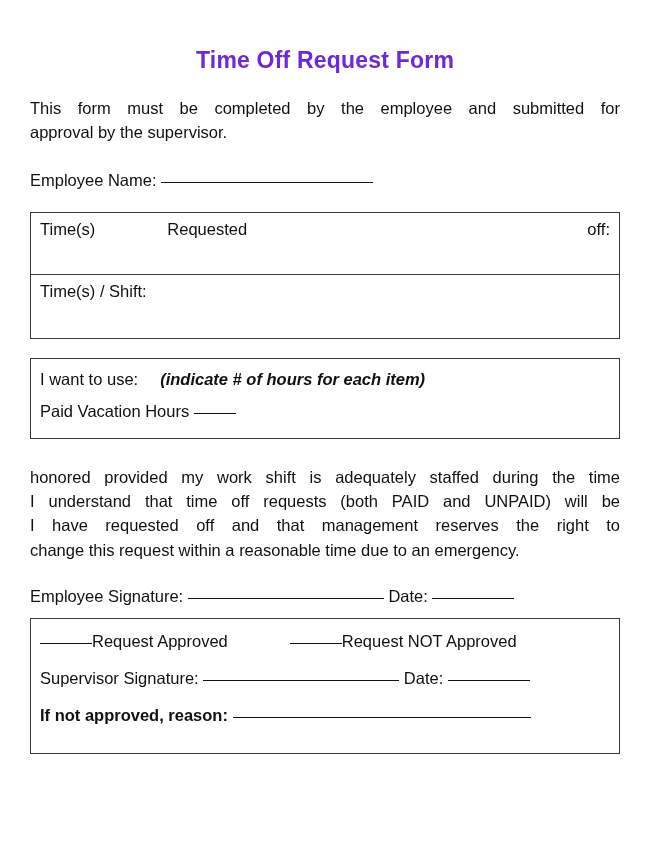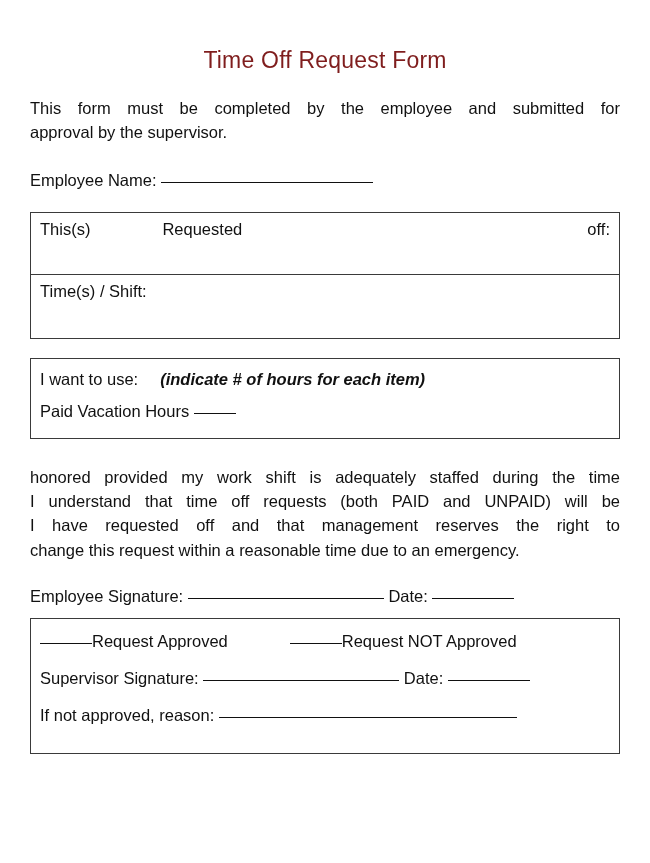--- a/index.html
+++ b/index.html
@@ -18,23 +18,23 @@
   .page {
     position: relative;
     width: 650px;
     height: 863px;
     box-sizing: border-box;
     padding: 0 30px;
   }
 
   .doc-title {
     text-align: center;
-    color: #7f1d1d;
+    color: #6d28d9;
     font-size: 23px;
-    font-weight: normal;
+    font-weight: bold;
     letter-spacing: 0.2px;
     margin: 0;
     padding-top: 48px;
     line-height: 1.1;
   }
 
   .intro {
     margin: 0;
     padding-top: 24px;
     font-size: 16.5px;
@@ -161,20 +161,21 @@
     display: inline-block;
     width: 62px;
   }
   .appr-row-2 {
     white-space: nowrap;
     padding-top: 18px;
   }
   .appr-row-3 {
     white-space: nowrap;
     padding-top: 18px;
+    font-weight: bold;
   }
 </style>
 </head>
 <body>
 
 <div class="page">
 
   <h1 class="doc-title">Time Off Request Form</h1>
 
   <p class="intro">
@@ -182,21 +183,21 @@
     <span class="last-line" style="display: block; text-align: left;">approval by the supervisor.</span>
   </p>
 
   <div class="employee-name-row">
     <span>Employee Name:</span>
     <span class="blank w-name"></span>
   </div>
 
   <div class="box box-dates">
     <div class="row-cell row-dates">
-      <span class="seg-left">This(s)</span>
+      <span class="seg-left">Time(s)</span>
       <span class="seg-mid">Requested</span>
       <span class="seg-right">off:</span>
     </div>
     <div class="row-cell row-times">
       <span>Time(s) / Shift:</span>
     </div>
   </div>
 
   <div class="box box-usage">
     <div class="usage-head">

